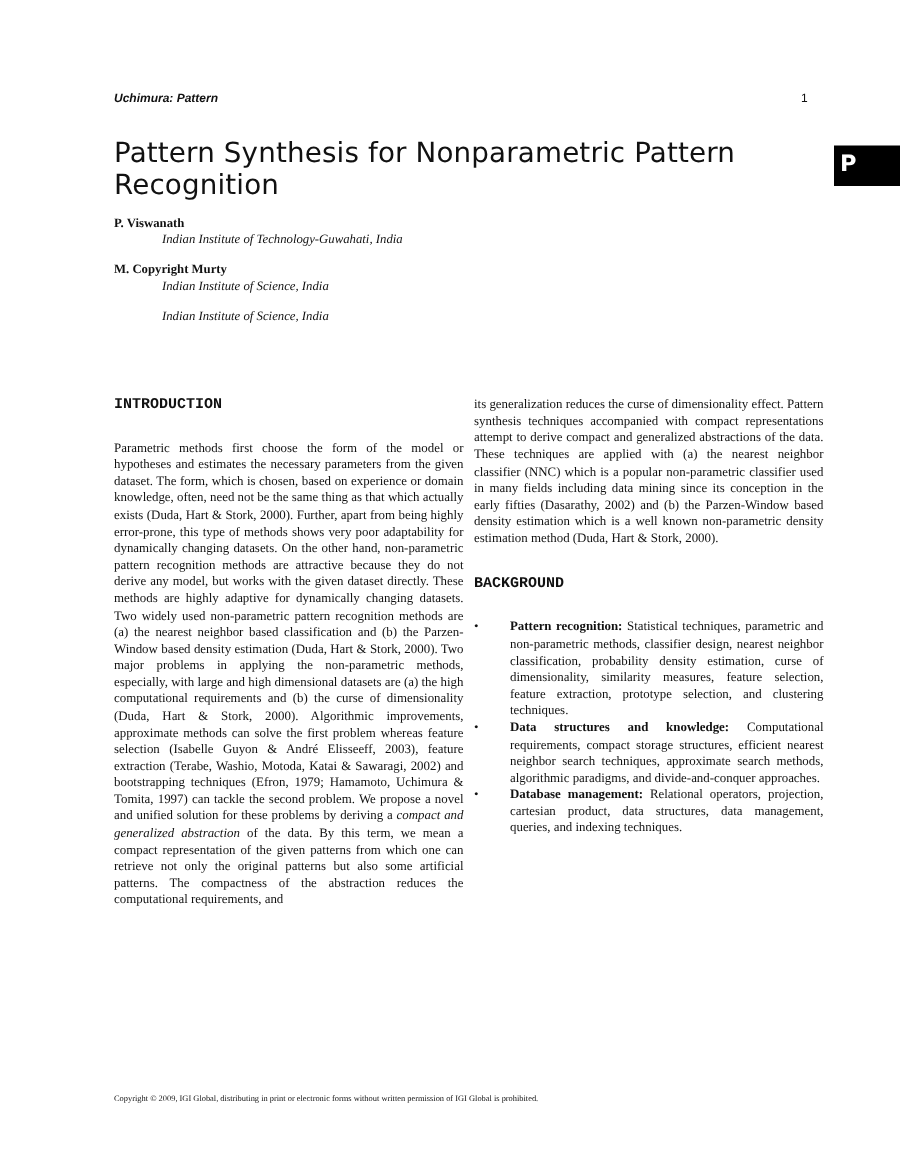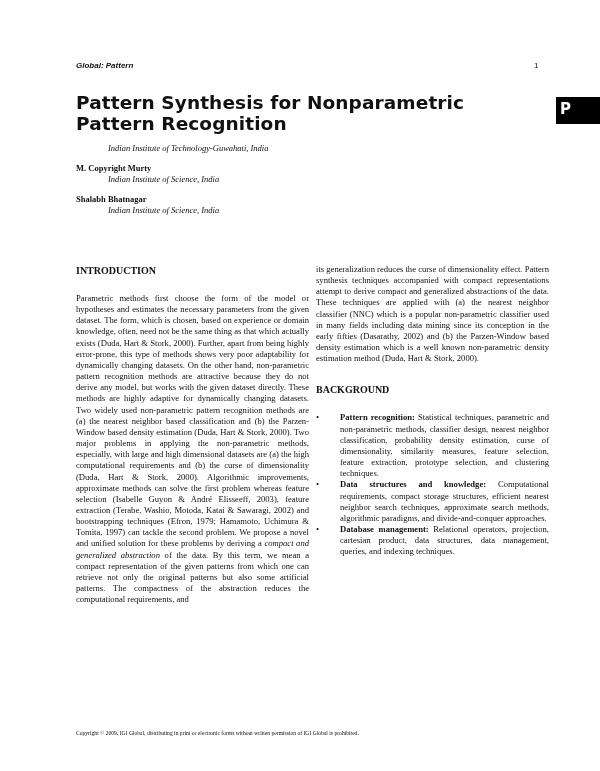--- a/index.html
+++ b/index.html
@@ -1,62 +1,62 @@
 <!DOCTYPE html>
 <html><head>
   <meta charset="utf-8">
   <style>
     html, body { margin: 0; padding: 0; background: #ffffff; }
     body { width: 600px; height: 771px; position: relative; overflow: hidden; color: #111; }
     .abs { position: absolute; }
     .section-label { left: 76px; top: 61px; font-family: "Liberation Sans", sans-serif; font-size: 8px; font-weight: bold; font-style: italic; }
     .page-number { left: 534px; top: 61px; font-family: "Liberation Sans", sans-serif; font-size: 8px; }
-    .title { left: 76px; top: 92px; width: 460px; font-family: "DejaVu Sans", sans-serif; font-size: 18.5px; line-height: 21px; font-weight: bold; letter-spacing: 0.1px; }
+    .title { left: 76px; top: 92px; width: 460px; font-family: "DejaVu Sans", sans-serif; font-size: 18.5px; line-height: 21px; font-weight: normal; letter-spacing: 0.1px; }
     .tab { left: 556px; top: 97px; width: 44px; height: 27px; background: #000; }
     .tab span { position: absolute; left: 4px; top: 3px; color: #fff; font-family: "DejaVu Sans", sans-serif; font-weight: bold; font-size: 15px; }
     .authors { left: 76px; top: 143px; width: 300px; font-family: "Liberation Serif", serif; font-size: 8.5px; }
     .author { margin-bottom: 9px; }
     .author-name { font-weight: bold; line-height: 11px; }
     .author-aff { font-style: italic; line-height: 11px; margin-left: 32px; }
     .col { position: absolute; top: 264px; width: 233px; font-family: "Liberation Serif", serif; font-size: 8.6px; line-height: 11.15px; text-align: justify; }
     .col-left { left: 76px; }
     .col-right { left: 316px; }
-    .heading { font-family: Liberation Serif, serif; font-weight: bold; font-size: 10px; line-height: 14px; margin: 0 0 15px 0; }
+    .heading { font-family: Liberation Mono, monospace; font-weight: bold; font-size: 10px; line-height: 14px; margin: 0 0 15px 0; }
     p { margin: 0; }
     .para-gap { margin-bottom: 19px; }
     .bg-heading { margin-top: 0; }
     ul.bullets { list-style: none; margin: 11px 0 0 0; padding: 0; }
     ul.bullets li { position: relative; padding-left: 24px; }
     ul.bullets li .bullet { position: absolute; left: 0; top: 0; }
     .term { font-weight: bold; }
     .footer { left: 76px; top: 730px; font-family: "Liberation Serif", serif; font-size: 5.6px; white-space: nowrap; }
     em { font-style: italic; }
   </style>
 </head>
 <body>
 
-<div class="abs section-label">Global: Pattern</div>
+<div class="abs section-label">Uchimura: Pattern</div>
 <div class="abs page-number">1</div>
 
 <h1 class="abs title" style="margin:0;">Pattern Synthesis for Nonparametric Pattern Recognition</h1>
 
 <div class="abs tab">
   <span>P</span>
 </div>
 
 <div class="abs authors">
   <div class="author">
+    <div class="author-name">P. Viswanath</div>
     <div class="author-aff">Indian Institute of Technology-Guwahati, India</div>
   </div>
   <div class="author">
     <div class="author-name">M. Copyright Murty</div>
     <div class="author-aff">Indian Institute of Science, India</div>
   </div>
   <div class="author">
-    <div class="author-name">Shalabh Bhatnagar</div>
     <div class="author-aff">Indian Institute of Science, India</div>
   </div>
 </div>
 
 <div class="col col-left">
   <h2 class="heading">INTRODUCTION</h2>
   <p><span>Parametric methods first choose the form of the model or hypotheses and estimates the necessary parameters from the given dataset. The form, which is chosen, based on experience or domain knowledge, often, need not be the same thing as that which actually exists (Duda, Hart &amp; Stork, 2000). Further, apart from being highly error-prone, this type of methods shows very poor adaptability for dynamically changing datasets. On the other hand, non-parametric pattern recognition methods are attractive because they do not derive any model, but works with the given dataset directly. These methods are highly adaptive for dynamically changing datasets. Two widely used non-parametric pattern recognition methods are (a) the nearest neighbor based classification and (b) the Parzen-Window based density estimation (Duda, Hart &amp; Stork, 2000). Two major problems in applying the non-parametric methods, especially, with large and high dimensional datasets are (a) the high computational requirements and (b) the curse of dimensionality (Duda, Hart &amp; Stork, 2000). Algorithmic improvements, approximate methods can solve the first problem whereas feature selection (Isabelle Guyon &amp; André Elisseeff, 2003), feature extraction (Terabe, Washio, Motoda, Katai &amp; Sawaragi, 2002) and bootstrapping techniques (Efron, 1979; Hamamoto, Uchimura &amp; Tomita, 1997) can tackle the second problem. We propose a novel and unified solution for these problems by deriving a </span><em>compact and generalized abstraction</em><span> of the data. By this term, we mean a compact representation of the given patterns from which one can retrieve not only the original patterns but also some artificial patterns. The compactness of the abstraction reduces the computational requirements, and</span></p>
 </div>
 
 <div class="col col-right">

